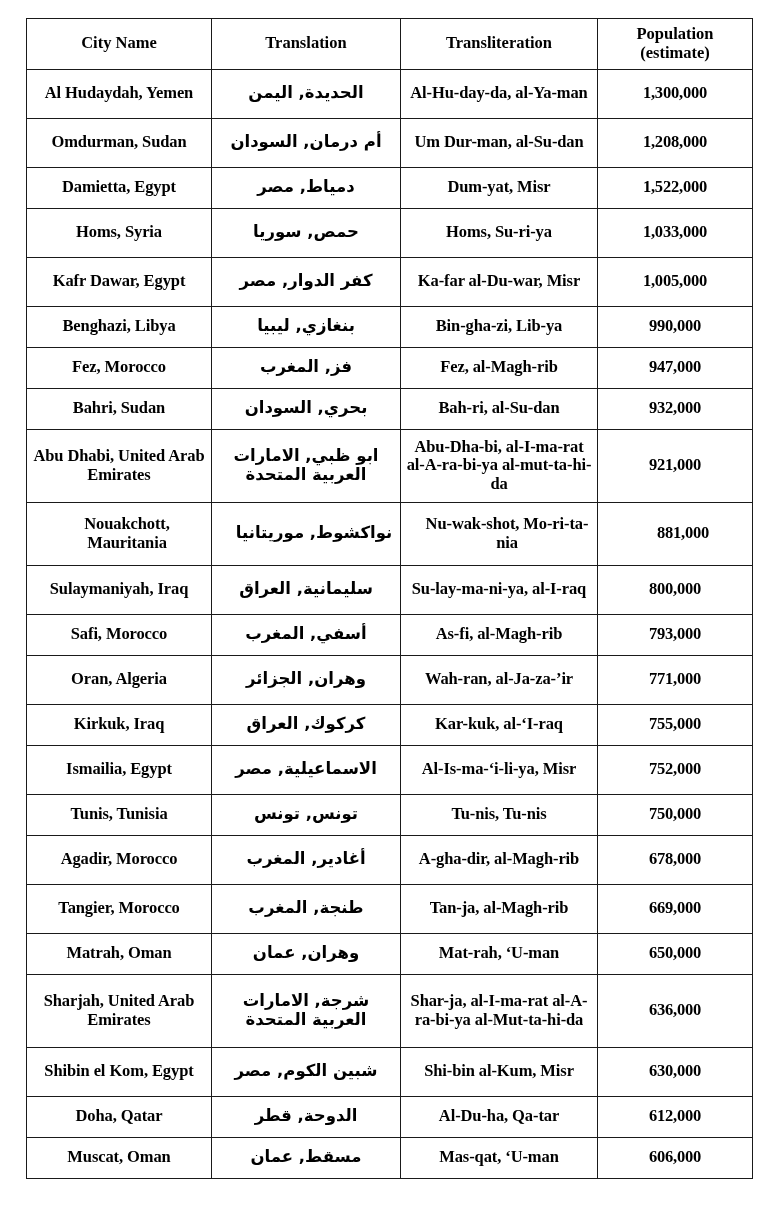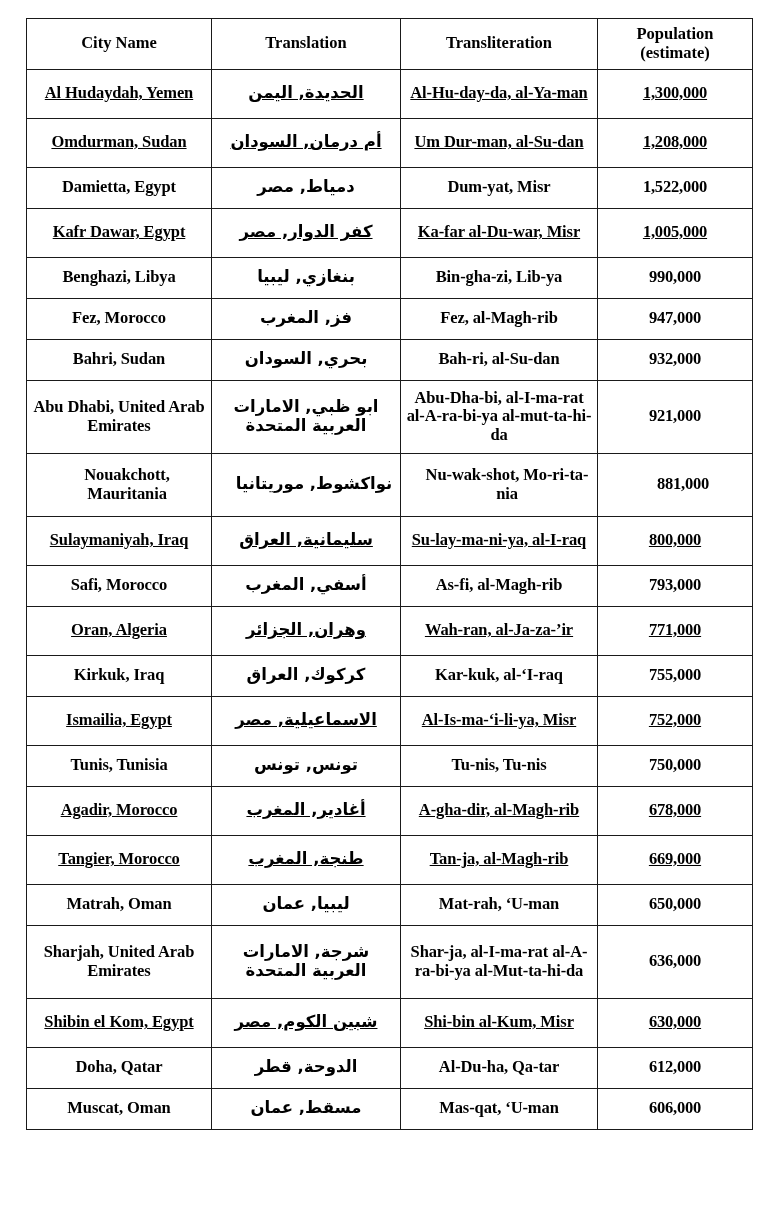--- a/index.html
+++ b/index.html
@@ -60,21 +60,21 @@
     line-height: 1.3;
   }
   td.pop {
     font-size: 16.5px;
     letter-spacing: -0.2px;
   }
   td.city, td.lit {
     letter-spacing: -0.1px;
   }
   
-  tr[data-rowh="1"] > td { height: 44px; text-decoration: underline; }
+  tr[data-rowh="1"] > td { height: 44px; }
   tr[data-rowh="2"] > td { height: 36px; }
   tr[data-rowh="3"] > td { height: 68px; text-align: center; }
   tr[data-rowh="4"] > td { height: 58px; padding-left: 20px; }
 </style>
 </head>
 <body>
 
 <div id="page">
   <table class="city-table">
     <colgroup>
@@ -107,20 +107,26 @@
           <td class="lit">Um Dur-man, al-Su-dan</td>
           <td class="pop">1,208,000</td>
         </tr>
         <tr data-rowh="2">
           <td class="city">Damietta, Egypt</td>
           <td class="arabic">دمياط, مصر</td>
           <td class="lit">Dum-yat, Misr</td>
           <td class="pop">1,522,000</td>
         </tr>
         <tr data-rowh="1">
+          <td class="city">Homs, Syria</td>
+          <td class="arabic">حمص, سوريا</td>
+          <td class="lit">Homs, Su-ri-ya</td>
+          <td class="pop">1,033,000</td>
+        </tr>
+        <tr data-rowh="1">
           <td class="city">Kafr Dawar, Egypt</td>
           <td class="arabic">كفر الدوار, مصر</td>
           <td class="lit">Ka-far al-Du-war, Misr</td>
           <td class="pop">1,005,000</td>
         </tr>
         <tr data-rowh="2">
           <td class="city">Benghazi, Libya</td>
           <td class="arabic">بنغازي, ليبيا</td>
           <td class="lit">Bin-gha-zi, Lib-ya</td>
           <td class="pop">990,000</td>
@@ -192,21 +198,21 @@
           <td class="pop">678,000</td>
         </tr>
         <tr data-rowh="1">
           <td class="city">Tangier, Morocco</td>
           <td class="arabic">طنجة, المغرب</td>
           <td class="lit">Tan-ja, al-Magh-rib</td>
           <td class="pop">669,000</td>
         </tr>
         <tr data-rowh="2">
           <td class="city">Matrah, Oman</td>
-          <td class="arabic">ليبيا, عمان</td>
+          <td class="arabic">وهران, عمان</td>
           <td class="lit">Mat-rah, ‘U-man</td>
           <td class="pop">650,000</td>
         </tr>
         <tr data-rowh="3">
           <td class="city">Sharjah, United Arab Emirates</td>
           <td class="arabic">شرجة, الامارات العربية المتحدة</td>
           <td class="lit">Shar-ja, al-I-ma-rat al-A-ra-bi-ya al-Mut-ta-hi-da</td>
           <td class="pop">636,000</td>
         </tr>
         <tr data-rowh="1">

